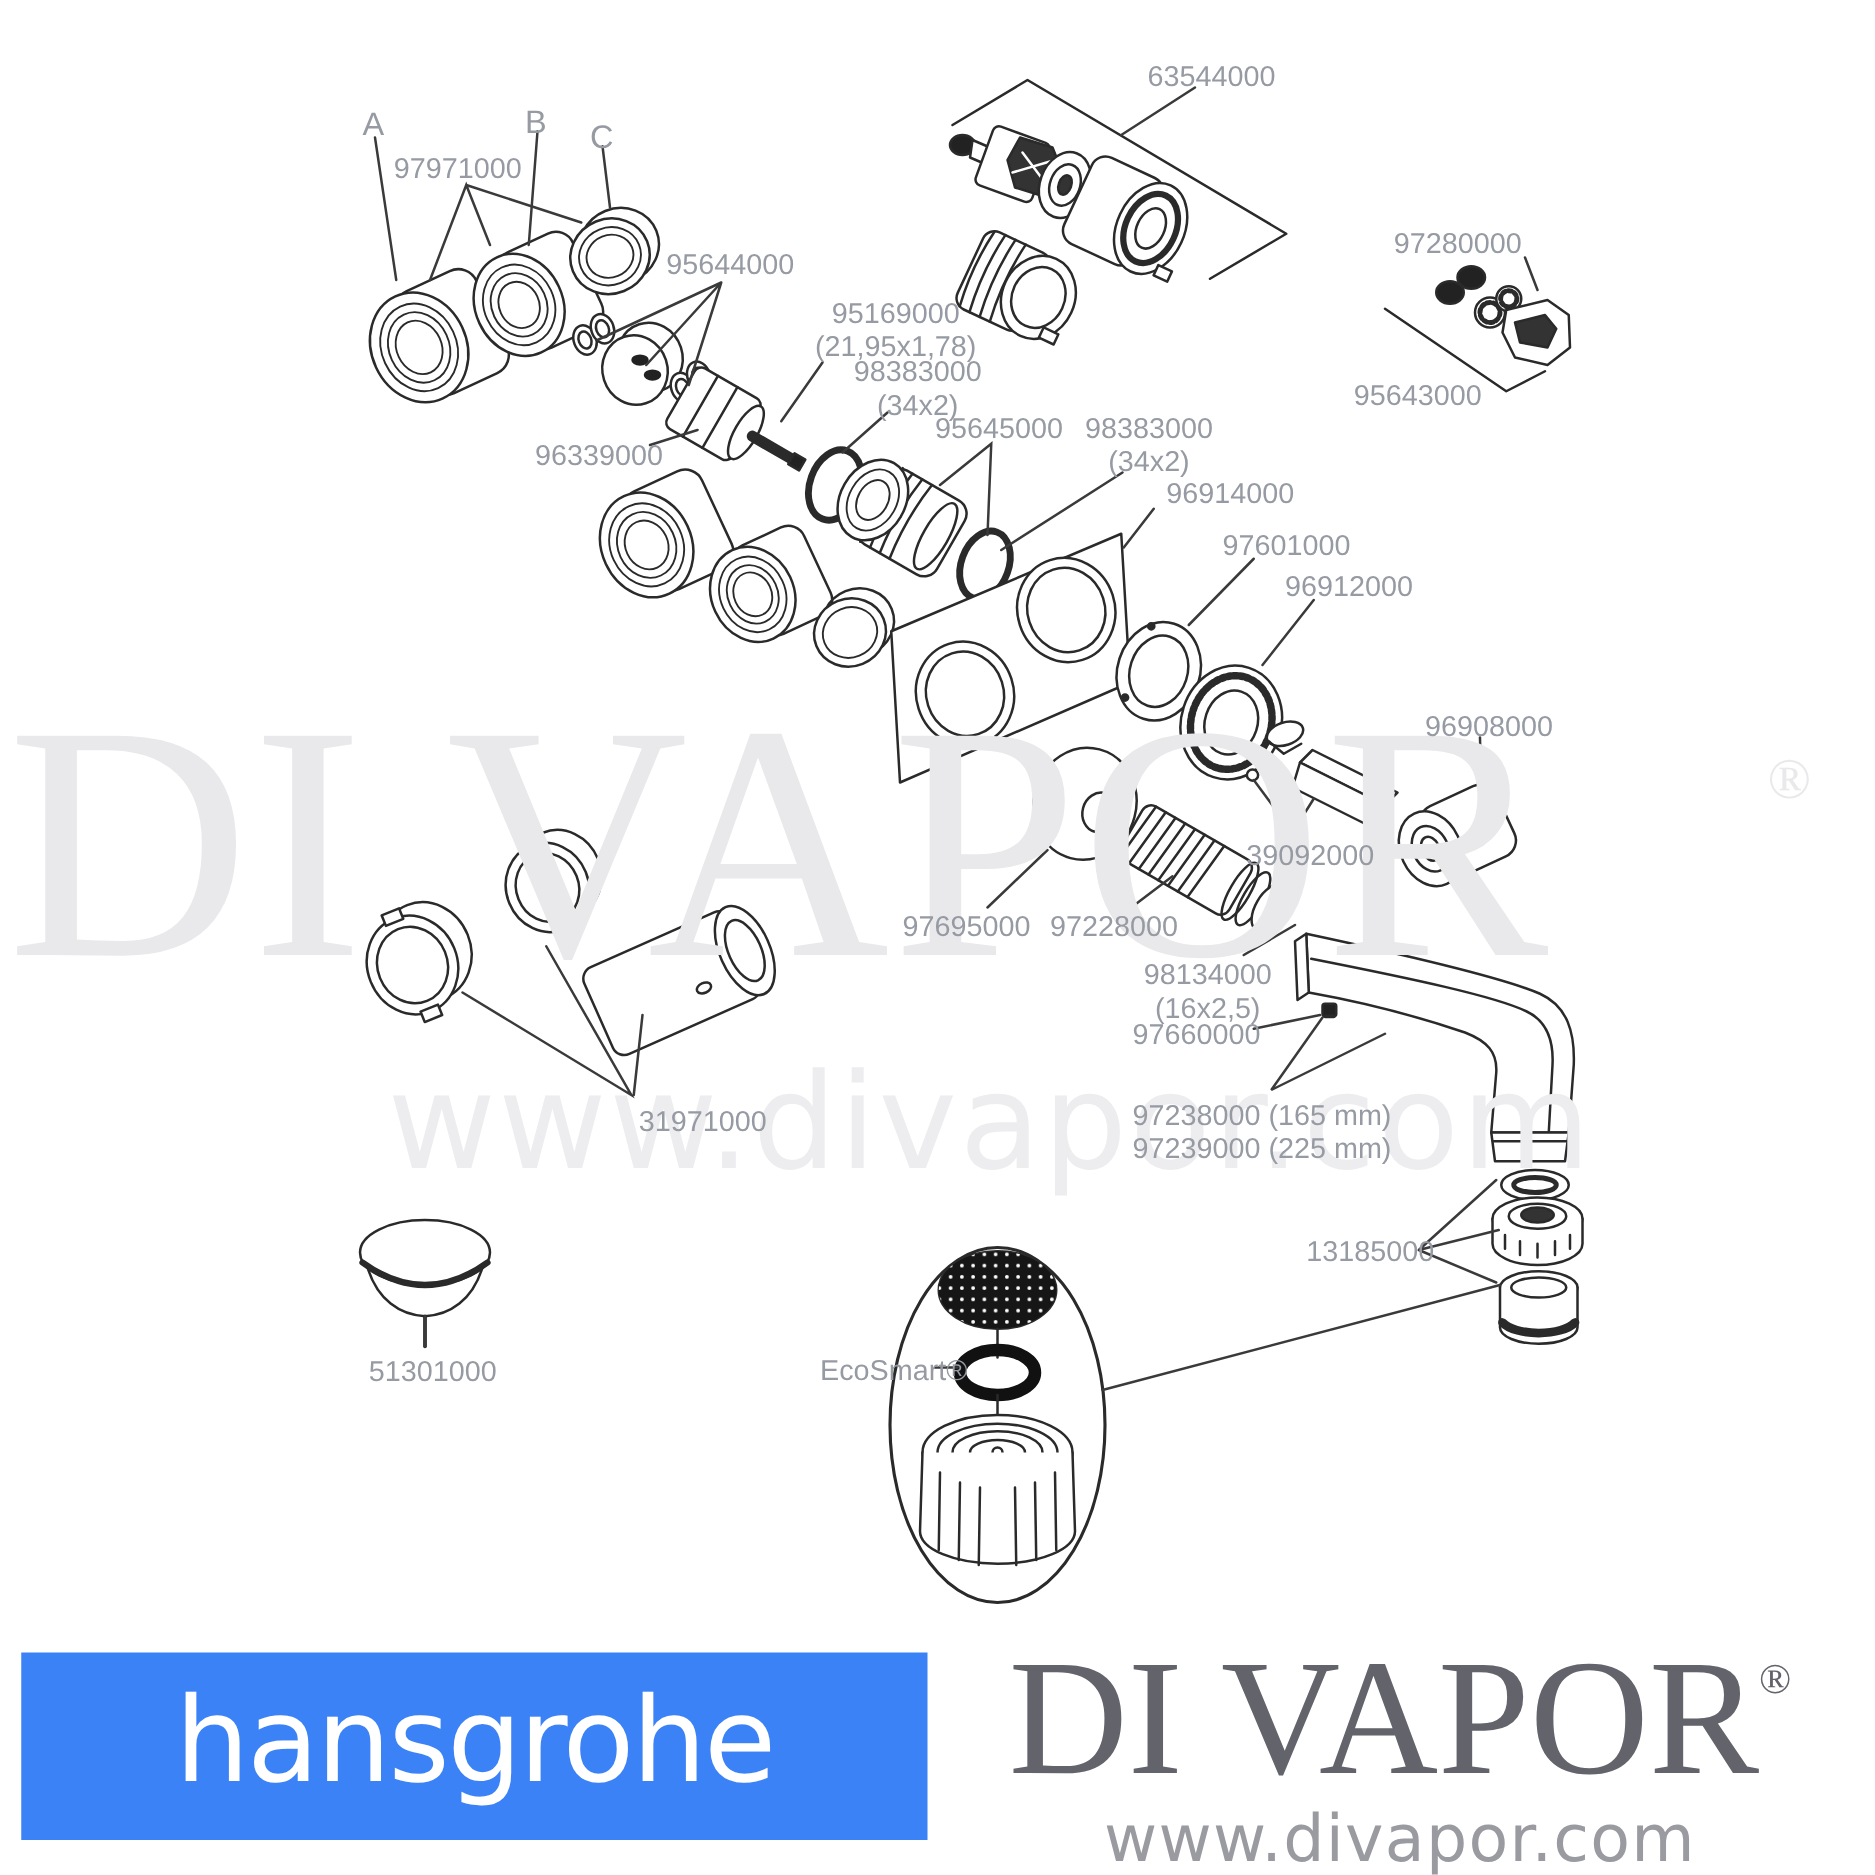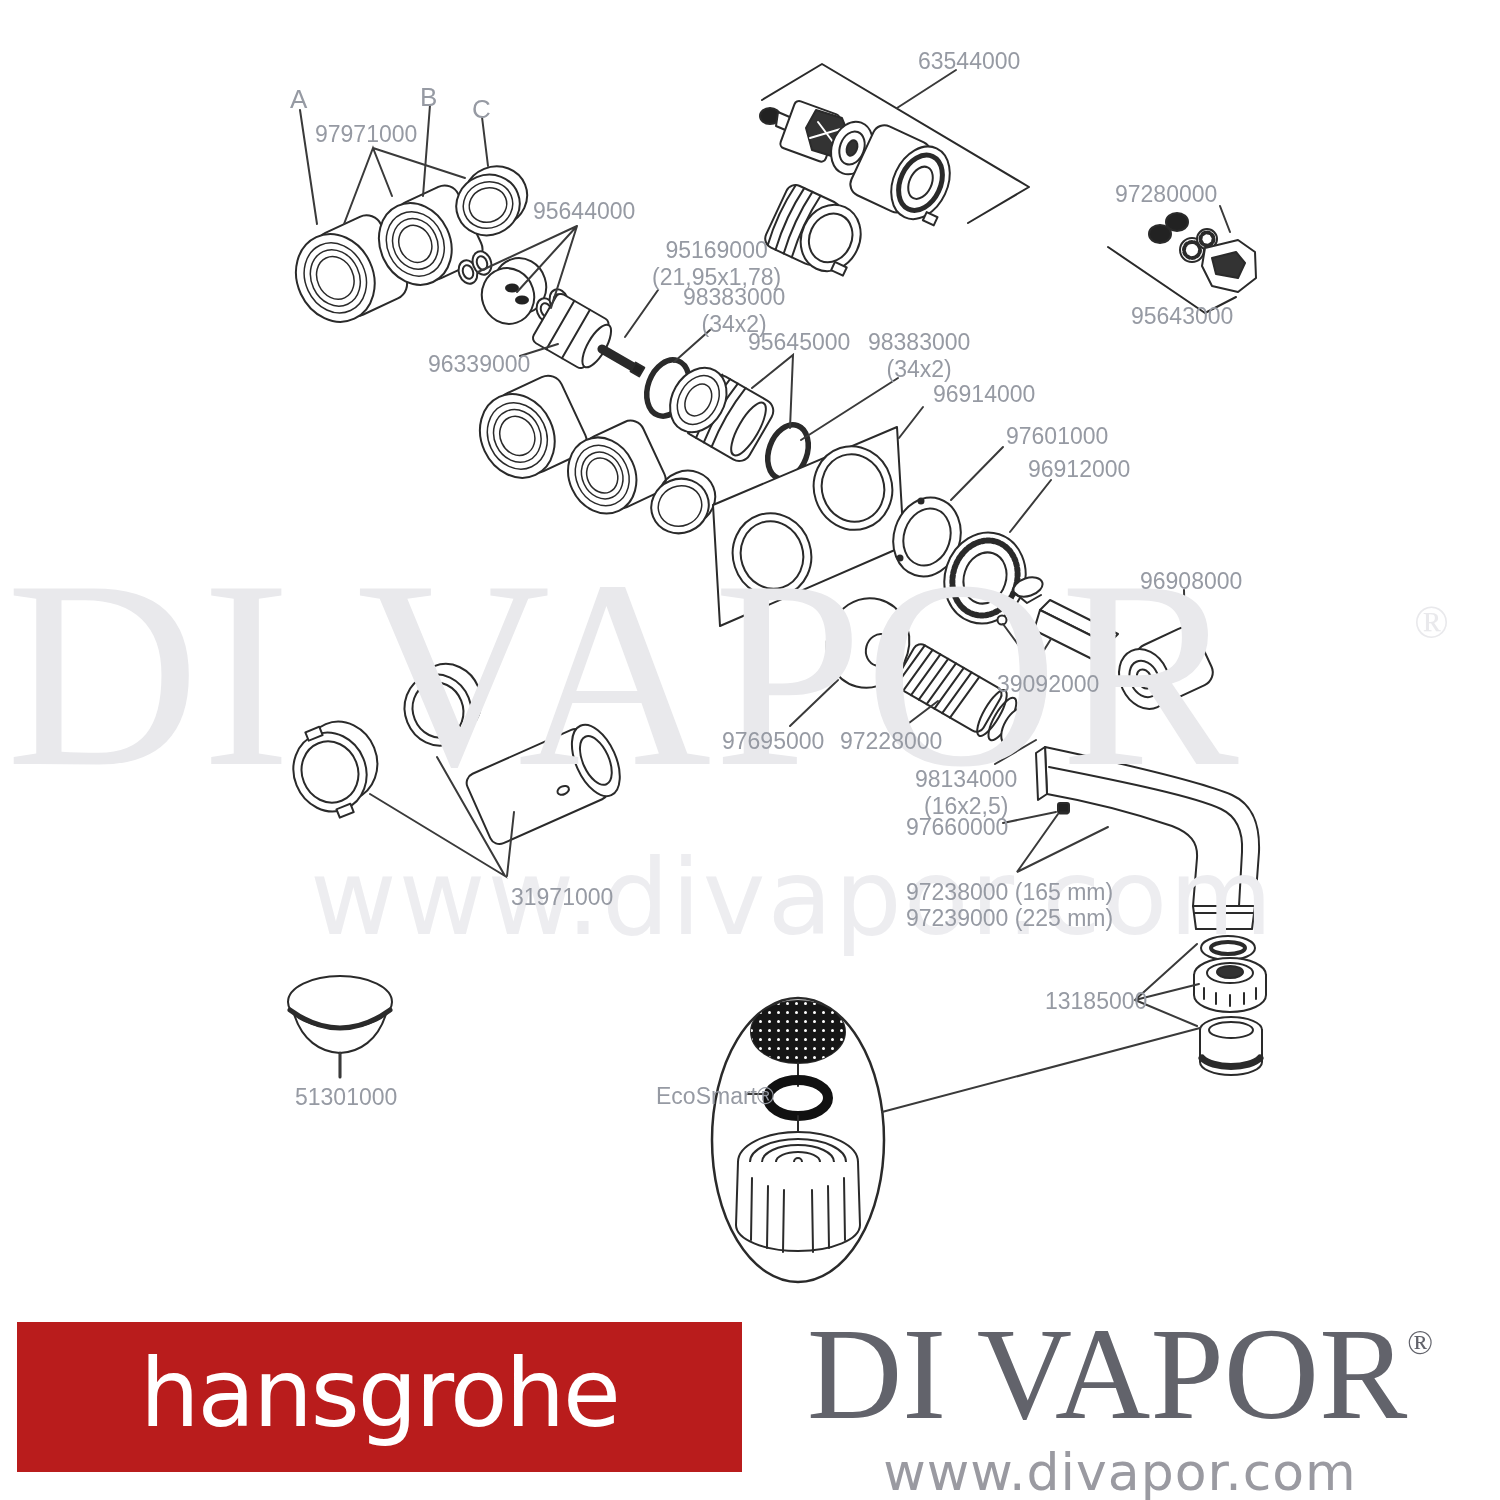--- a/index.html
+++ b/index.html
@@ -12,21 +12,21 @@
   .wm-reg{position:absolute;left:1414px;top:596px;font-family:"Liberation Serif",serif;
     font-size:46px;color:#e9e9ec;z-index:3;}
   .wm-url{position:absolute;left:310px;top:836px;font-family:"DejaVu Sans",sans-serif;
     font-size:106px;color:#ededf0;letter-spacing:2px;white-space:nowrap;z-index:3;}
   
   #labels-layer{position:absolute;left:0;top:0;width:100%;height:100%;z-index:4;}
   .lbl{position:absolute;font-size:23px;color:#969aa3;text-align:center;line-height:1.18;
        white-space:nowrap;}
   .lbl.letter{font-size:26px;}
   
-  .hg-box{position:absolute;left:17px;top:1322px;width:725px;height:150px;background:#b91c1c;
+  .hg-box{position:absolute;left:17px;top:1322px;width:725px;height:150px;background:#3b82f6;
     display:flex;align-items:center;justify-content:center;z-index:5;}
   .hg-box span{color:#fff;font-family:"DejaVu Sans",sans-serif;font-size:94px;
     letter-spacing:-2px;transform:translateY(-4px);}
   .dv-block{position:absolute;left:750px;top:1308px;width:740px;text-align:center;z-index:5;}
   .dv-brand{font-family:"Liberation Serif",serif;font-size:132px;line-height:1;color:#62636b;
     white-space:nowrap;}
   .dv-brand sup{font-size:34px;vertical-align:64px;}
   .dv-url{font-family:"DejaVu Sans",sans-serif;font-size:52px;color:#9a9aa1;margin-top:2px;
     letter-spacing:1px;}
 </style>
@@ -369,24 +369,24 @@
       </div>
       <div class="lbl" style="left: 903px; top: 381px; margin-left: 30px;">
         <div>96914000</div>
       </div>
       <div class="lbl" style="left: 918px; top: 48px;">
         <div>63544000</div>
       </div>
       <div class="lbl" style="left: 1115px; top: 181px;">
         <div>97280000</div>
       </div>
-      <div class="lbl" style="left: 1083px; top: 303px; margin-left: 48px;">
+      <div class="lbl" style="left: 1083px; top: 303px;">
         <div>95643000</div>
       </div>
-      <div class="lbl" style="left: 978px; top: 423px; margin-left: 28px;">
+      <div class="lbl" style="left: 978px; top: 423px;">
         <div>97601000</div>
       </div>
       <div class="lbl" style="left: 1028px; top: 456px;">
         <div>96912000</div>
       </div>
       <div class="lbl" style="left: 1140px; top: 568px;">
         <div>96908000</div>
       </div>
       <div class="lbl" style="left: 997px; top: 671px;">
         <div>39092000</div>

